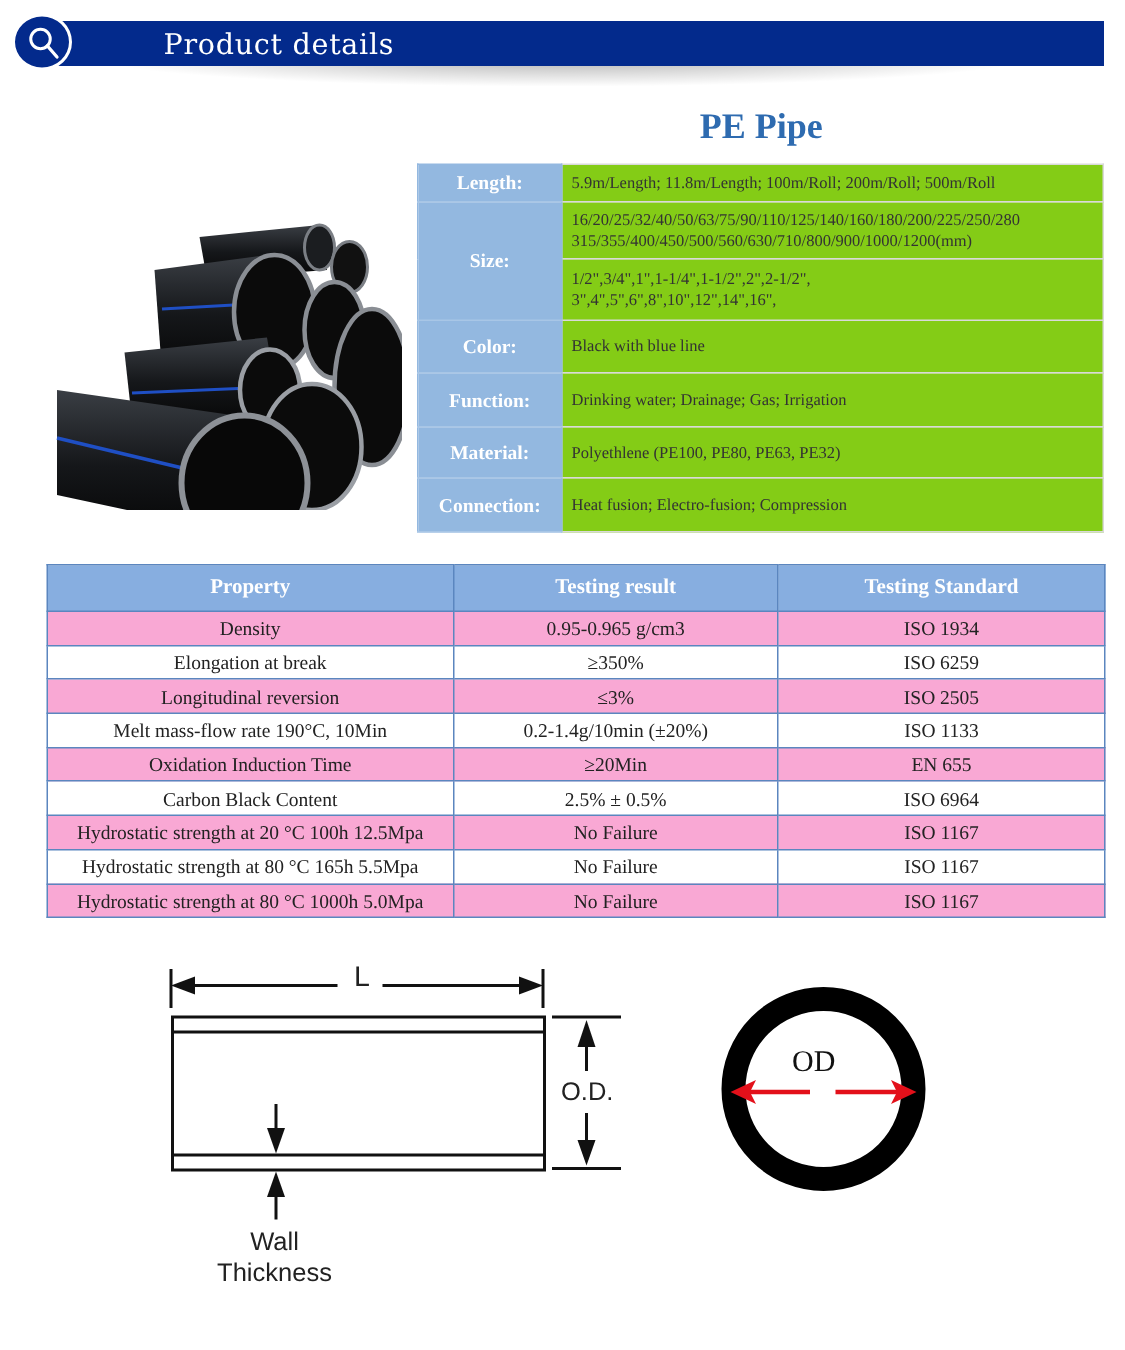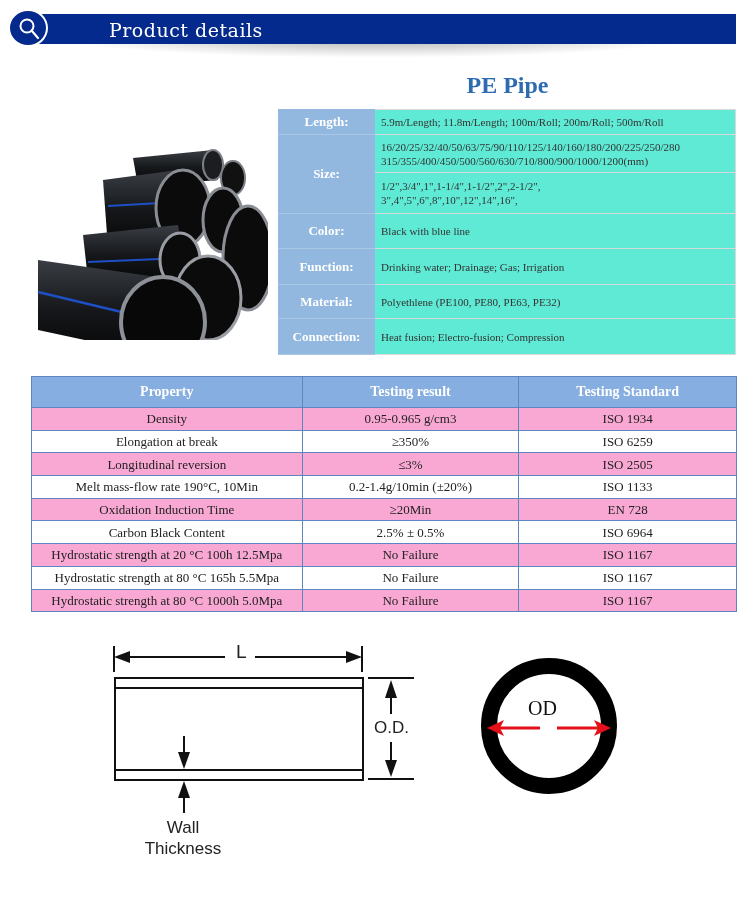--- a/index.html
+++ b/index.html
@@ -40,21 +40,21 @@
     position: absolute; left: 278px; top: 109px; width: 458px;
     border-collapse: collapse; border: 1px solid #6d28d9;
   }
   .spec-table td { border: 1px solid #d9d9d9; }
   .spec-table td.lab {
     width: 96px; background: #93b8e0; color: #ffffff; text-align: center;
     font-weight: bold; font-size: 13px; font-family: "Liberation Serif", serif;
     border-color: #93b8e0; border-bottom-color: #a8c6e6;
   }
   .spec-table td.val {
-    padding: 0 0 0 6px; font-size: 11px; color: #333; background: #5eead4;
+    padding: 0 0 0 6px; font-size: 11px; color: #333; background: #84cc16;
     line-height: 14px; font-family: "Liberation Serif", serif;
   }
   .r-length td { height: 25px; }
   .r-size1 td.val { height: 38px; }
   .r-size2 td.val { height: 41px; }
   .r-color td { height: 35px; }
   .r-func td { height: 36px; }
   .r-mat td { height: 34px; }
   .r-conn td { height: 36px; margin-left: 33px; }
 
@@ -196,21 +196,21 @@
     <td>ISO 2505</td>
   </tr>
   <tr class="even">
     <td>Melt mass-flow rate    190°C, 10Min</td>
     <td>0.2-1.4g/10min (±20%)</td>
     <td>ISO 1133</td>
   </tr>
   <tr class="odd">
     <td>Oxidation Induction Time</td>
     <td>≥20Min</td>
-    <td>EN 728</td>
+    <td>EN 655</td>
   </tr>
   <tr class="even">
     <td>Carbon Black Content</td>
     <td>2.5% ± 0.5%</td>
     <td>ISO 6964</td>
   </tr>
   <tr class="odd">
     <td>Hydrostatic strength at 20 °C 100h 12.5Mpa</td>
     <td>No Failure</td>
     <td>ISO 1167</td>

